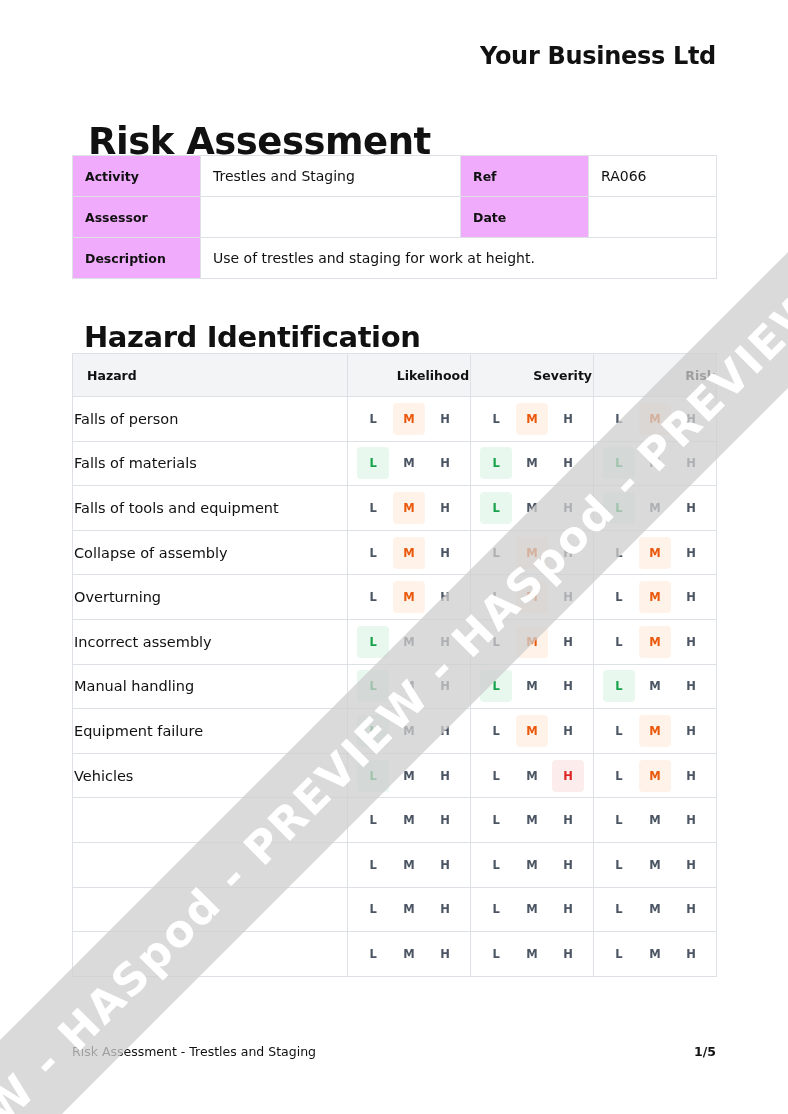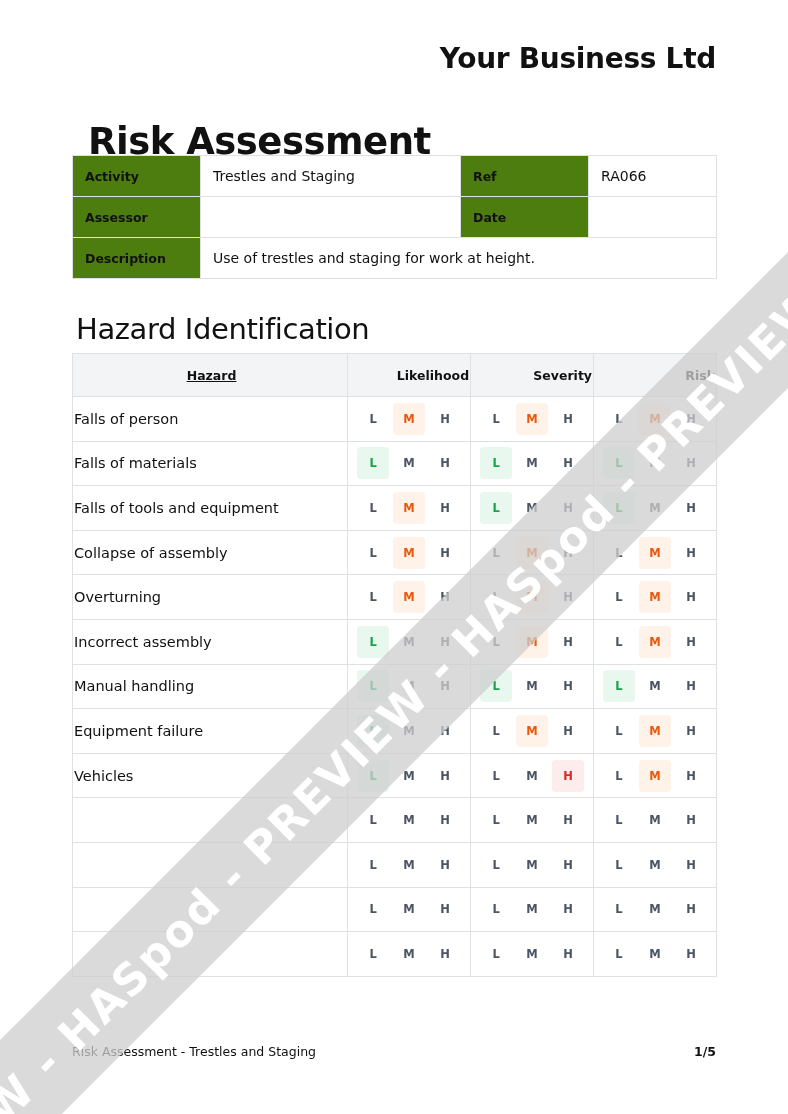--- a/index.html
+++ b/index.html
@@ -1,29 +1,29 @@
 <!DOCTYPE html>
 <html><head>
 <meta charset="utf-8">
 <style>
   html, body { margin:0; padding:0; }
   body { width:788px; height:1114px; background:#fff; position:relative; overflow:hidden;
          font-family:"DejaVu Sans", sans-serif; color:#111; }
-  .company { position:absolute; right:72px; top:42px; font-size:28px; font-weight:bold; letter-spacing:-0.3px;margin-left:29px; }
+  .company { position:absolute; right:72px; top:42px; font-size:24px; font-weight:bold; letter-spacing:-0.3px;margin-left:29px; }
   .h1 { position:absolute; left:72px; top:104px; font-size:37px; font-weight:bold; margin:16px; letter-spacing:-0.5px; }
-  .h2 { position:absolute; left:72px; top:308px; font-size:29px; font-weight:normal; margin:4px; letter-spacing:-0.4px; }
+  .h2 { position:absolute; left:72px; top:308px; font-size:29px; font-weight:bold; margin:12px; letter-spacing:-0.4px; }
   table { border-collapse:collapse; position:absolute; left:72px; width:645px; }
   td, th { border:1px solid #dde1e6; }
   .info { top:155px; }
   .info td { height:40px; font-size:14px; padding:0 12px; }
-  .info .lbl { background:#4d7c0f; font-weight:bold; font-size:12.5px; width:103px; }
+  .info .lbl { background:#f0abfc; font-weight:bold; font-size:12.5px; width:103px; }
   .info .lbl2 { width:103px; }
   .haz { top:353px; }
   .haz th { background:#f3f4f6; height:40px; font-size:12.5px; font-weight:bold; text-align:right; }
-  .haz th.first { text-align:center; padding-left:4px;text-decoration:underline; }
+  .haz th.first { text-align:left; padding-left:14px; }
   .haz td { height:41.6px; font-size:14.5px; }
   .haz td.name { width:270px; }
   .haz td.rate { width:119px; }
   .opts { display:flex; justify-content:space-around; align-items:center; padding:0 6px; }
   .opt { width:32px; height:32px; display:flex; align-items:center; justify-content:center;
          font-size:11.5px; font-weight:bold; color:#4b5563; border-radius:4px; }
   .opt.selL { background:#e8f8ef; color:#16a34a; }
   .opt.selM { background:#fff3e9; color:#ea580c; }
   .opt.selH { background:#fdecec; color:#dc2626; }
   .footer-left { position:absolute; left:72px; top:1044px; font-size:12.5px; }

